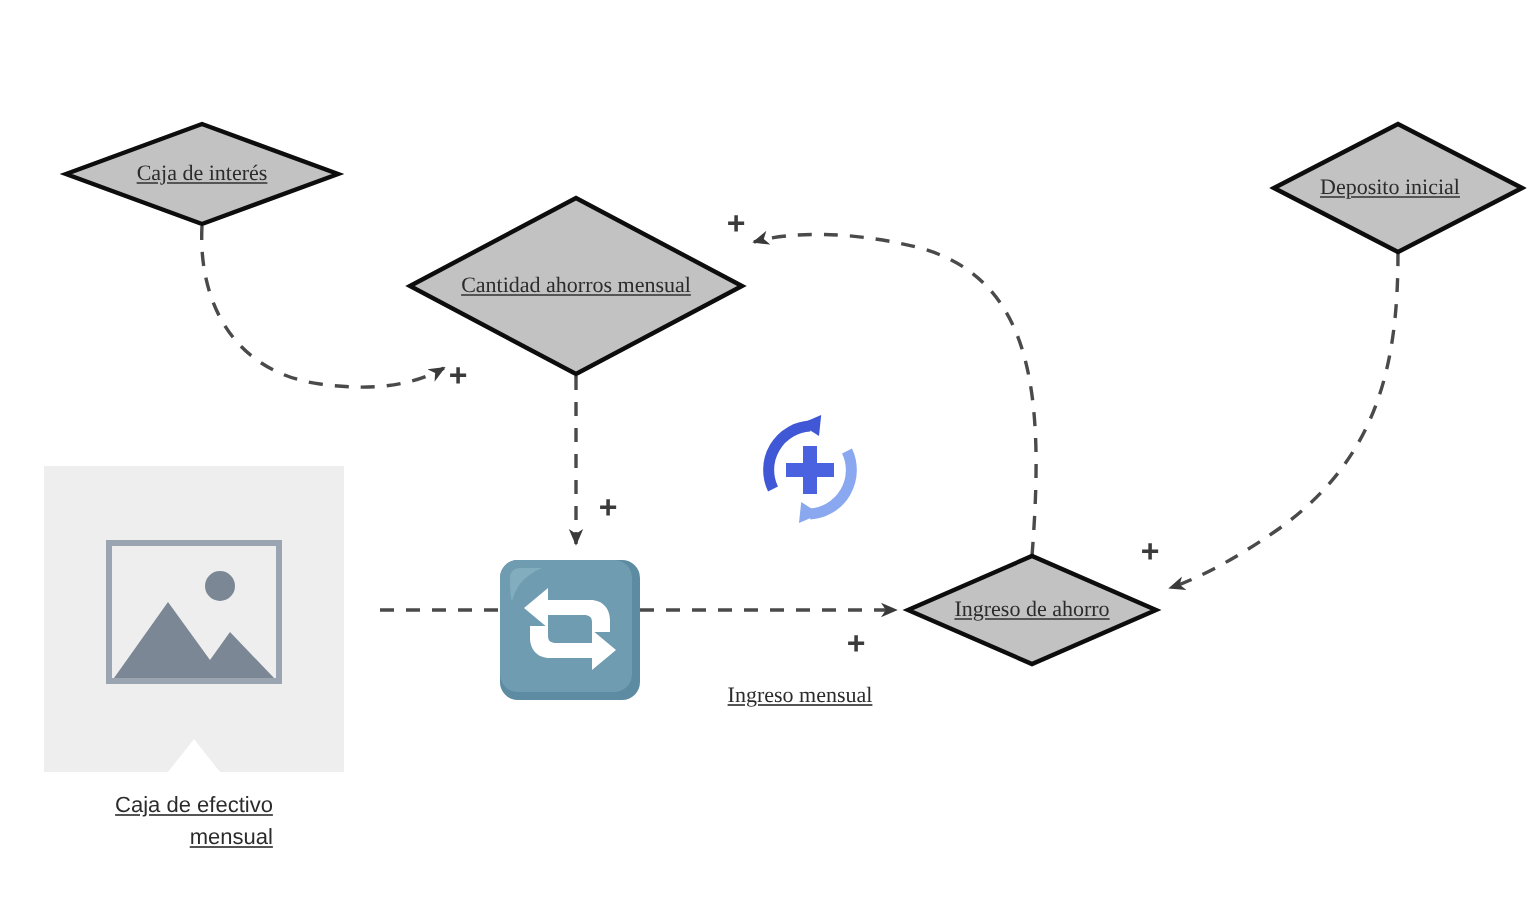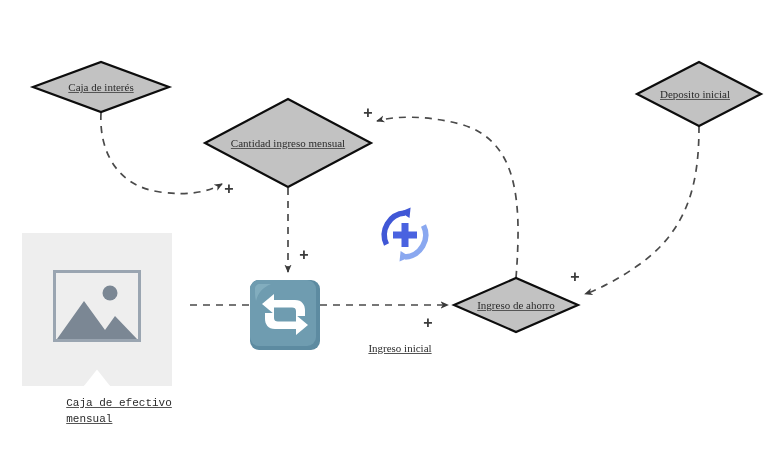--- a/index.html
+++ b/index.html
@@ -41,29 +41,28 @@
     color: #2b2b2b;
     text-decoration: underline;
     text-decoration-color: #555;
     text-decoration-thickness: 1px;
     white-space: nowrap;
     transform: translate(-50%, -50%);
     text-align: center;
   }
   .stock-label {
     position: absolute;
-    font-family: Liberation Mono, monospace;
+    font-family: Liberation Sans, sans-serif;
     font-size: 11px;
     color: #2b2b2b;
     text-decoration: underline;
     text-decoration-color: #555;
     line-height: 1.45;
-    text-align: left;
+    text-align: right;
     transform: translateX(-50%);
-    margin-left: 22px;
   }
   .plus-sign {
     position: absolute;
     font-family: "Liberation Sans", "DejaVu Sans", sans-serif;
     font-size: 16px;
     font-weight: bold;
     color: #3b3b3b;
     transform: translate(-50%, -50%);
     line-height: 1;
   }
@@ -135,21 +134,21 @@
 
       <polygon points="205,143 288,99 371,143 288,187" fill="#c2c2c2" stroke="#0d0d0d" stroke-width="2.2"></polygon>
 
       <polygon points="637,94 699,62 761,94 699,126" fill="#c2c2c2" stroke="#0d0d0d" stroke-width="2.2"></polygon>
 
       <polygon points="454,305 516,278 578,305 516,332" fill="#c2c2c2" stroke="#0d0d0d" stroke-width="2.2"></polygon>
     </g>
   </svg>
 
   <div class="node-label" style="left:101px; top:87px;">Caja de interés</div>
-  <div class="node-label" style="left:288px; top:143px;">Cantidad ingreso mensual</div>
+  <div class="node-label" style="left:288px; top:143px;">Cantidad ahorros mensual</div>
   <div class="node-label" style="left:675px; top:94px;margin-left:20px;">Deposito inicial</div>
   <div class="node-label" style="left:516px; top:305px;">Ingreso de ahorro</div>
 
   <div class="plus-sign" style="left:229px; top:189px;">+</div>
   <div class="plus-sign" style="left:368px; top:113px;">+</div>
   <div class="plus-sign" style="left:304px; top:255px;">+</div>
   <div class="plus-sign" style="left:575px; top:277px;">+</div>
   <div class="plus-sign" style="left:428px; top:323px;">+</div>
 
   <div class="img-placeholder">
@@ -170,21 +169,21 @@
   </div>
 
   <svg class="valve-icon" viewBox="0 0 72 72" xmlns="http://www.w3.org/2000/svg">
     <rect x="1" y="1" width="70" height="70" rx="9" ry="9" fill="#5d8ba1"></rect>
     <rect x="1" y="1" width="66" height="66" rx="9" ry="9" fill="#6f9cb0"></rect>
     <path d="M6,10 C6,7 8,5 11,5 L22,5 C13,9 9,14 7,22 C6,18 6,13 6,10 Z" fill="#86b0c1" opacity="0.85"></path>
     <path d="M13,25 L25,15 L25,21 L46,21 C53,21 56,26 56,31 L56,37 L47,37 L47,32 C47,29.5 45.5,28.5 43,28.5 L25,28.5 L25,35 Z" fill="#ffffff"></path>
     <path d="M59,46 L47,56 L47,50 L26,50 C19,50 16,45 16,40 L16,34 L25,34 L25,39 C25,41.5 26.5,42.5 29,42.5 L47,42.5 L47,36 Z" fill="#ffffff"></path>
   </svg>
 
-  <div class="node-label" style="left:400px; top:348px;">Ingreso inicial</div>
+  <div class="node-label" style="left:400px; top:348px;">Ingreso mensual</div>
 
   <svg class="loop-icon" viewBox="0 0 56 56" xmlns="http://www.w3.org/2000/svg">
     <path d="M28,6 A22,22 0 0,0 9.5,37.5" fill="none" stroke="#4057d6" stroke-width="5.5" stroke-linecap="butt"></path>
     <path d="M28,50 A22,22 0 0,0 46.5,18.5" fill="none" stroke="#8aa8f0" stroke-width="5.5" stroke-linecap="butt"></path>
     <path d="M23,1.5 L33,6.5 L23,12 Z" fill="#4057d6" transform="rotate(186 28 6)"></path>
     <path d="M23,44.5 L33,49.5 L23,55 Z" fill="#8aa8f0" transform="rotate(6 28 50)"></path>
     <path d="M24.5,16 L31.5,16 L31.5,24.5 L40,24.5 L40,31.5 L31.5,31.5 L31.5,40 L24.5,40 L24.5,31.5 L16,31.5 L16,24.5 L24.5,24.5 Z" fill="#4a62e0"></path>
   </svg>
 
 </div>

